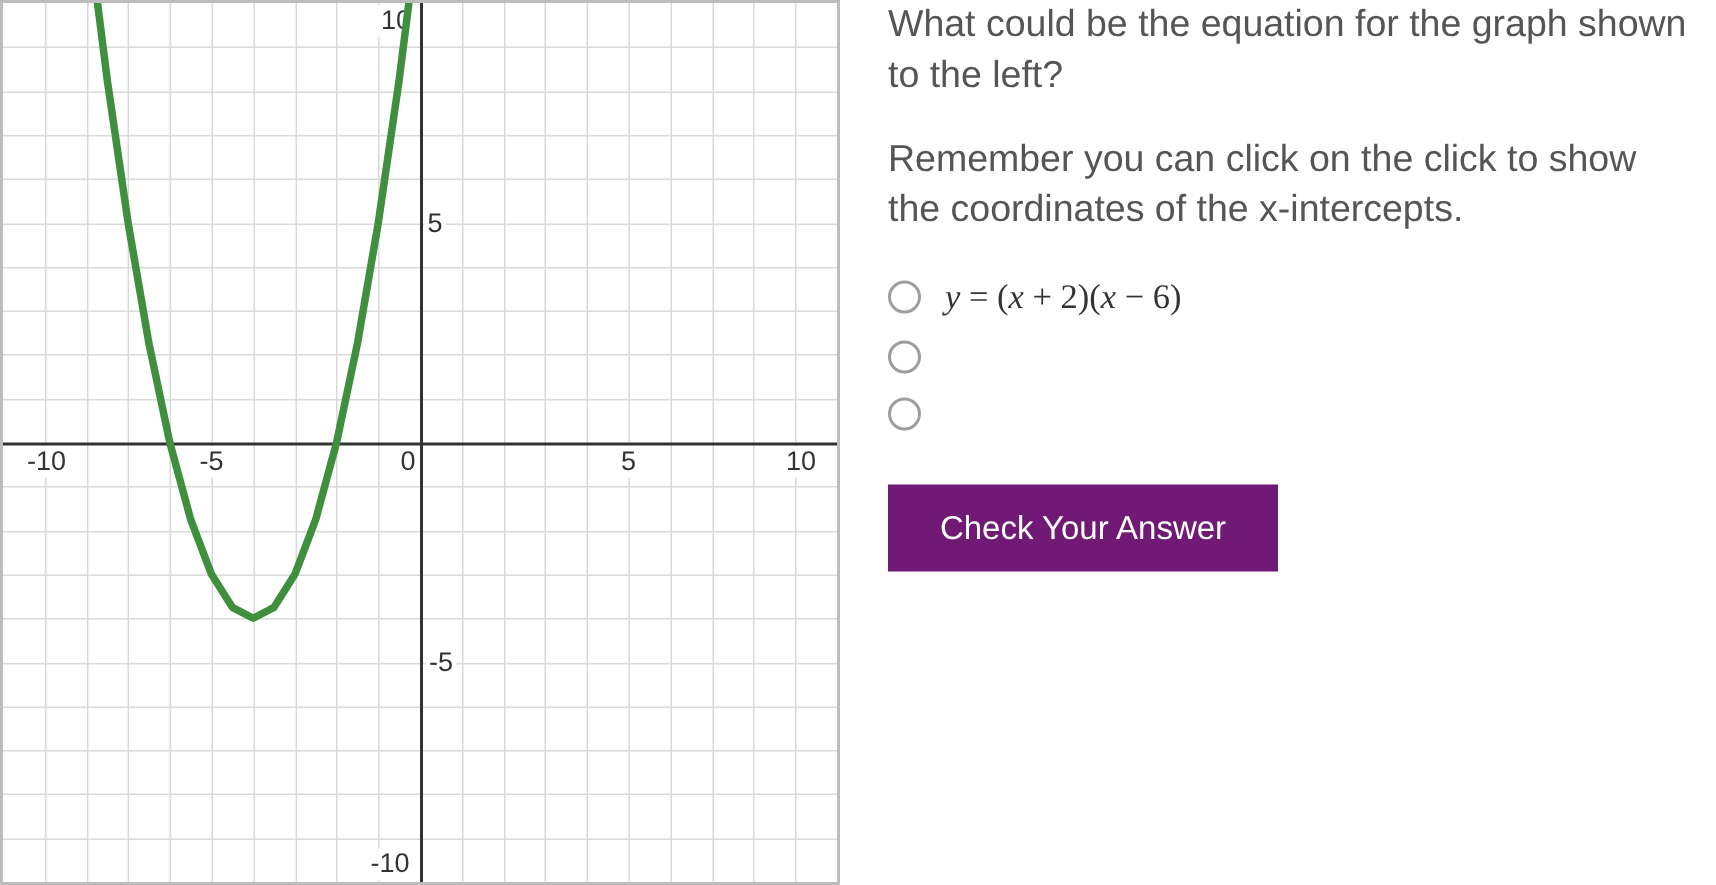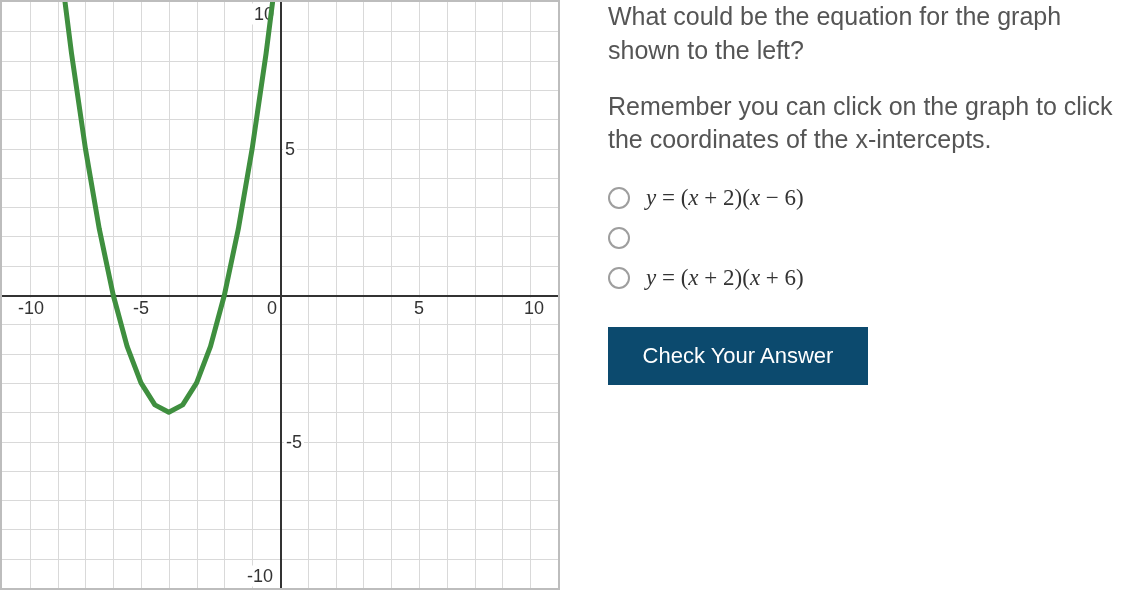--- a/index.html
+++ b/index.html
@@ -14,21 +14,21 @@
   }
   .graph-panel {
     width: 560px;
     height: 590px;
     position: relative;
     border: 2px solid #bdbdbd;
     background: #fff;
   }
   .question-panel {
     flex: 1;
-    padding: 0 12px 0 48px;
+    padding: 0 12px 0 32px;
     color: #4a4a4a;
   }
   .q-text {
     font-size: 25px;
     line-height: 1.35;
     margin: 0 0 22px 0;
     color: #555;
   }
   .options {
     margin-top: 28px;
@@ -50,21 +50,21 @@
     flex-shrink: 0;
     background: #fff;
   }
   .math {
     font-family: "Times New Roman", Times, serif;
     font-size: 23px;
   }
   .math .var { font-style: italic; }
   .check-button {
     margin-top: 20px;
-    background: #0c4a6e;
+    background: #701a75;
     color: #fff;
     font-size: 22px;
     padding: 16px 28px;
     border: none;
     width: 260px;
     text-align: center;
     cursor: pointer;
   }
   
   .grid-line {
@@ -194,30 +194,29 @@
       L 250.2 146.5
       L 264.1 51.28
       L 278 -58.6
       L 284.56 -116.2
       " fill="none" stroke="#3f8f3f" stroke-width="5" stroke-linecap="round" stroke-linejoin="round"></path>
   </svg>
 </div>
 
 <div class="question-panel">
   <p class="q-text">What could be the equation for the graph shown to the left?</p>
-  <p class="q-text">Remember you can click on the graph to click the coordinates of the x-intercepts.</p>
+  <p class="q-text">Remember you can click on the click to show the coordinates of the x-intercepts.</p>
 
   <div class="options">
     <div class="option">
       <span class="radio"></span>
       <span class="math"><span class="var">y</span> = (<span class="var">x</span> + 2)(<span class="var">x</span> − 6)</span>
     </div>
     <div class="option">
       <span class="radio"></span>
     </div>
     <div class="option">
       <span class="radio"></span>
-      <span class="math"><span class="var">y</span> = (<span class="var">x</span> + 2)(<span class="var">x</span> + 6)</span>
     </div>
   </div>
 
   <button class="check-button">Check Your Answer</button>
 </div>
 
 </body></html>

